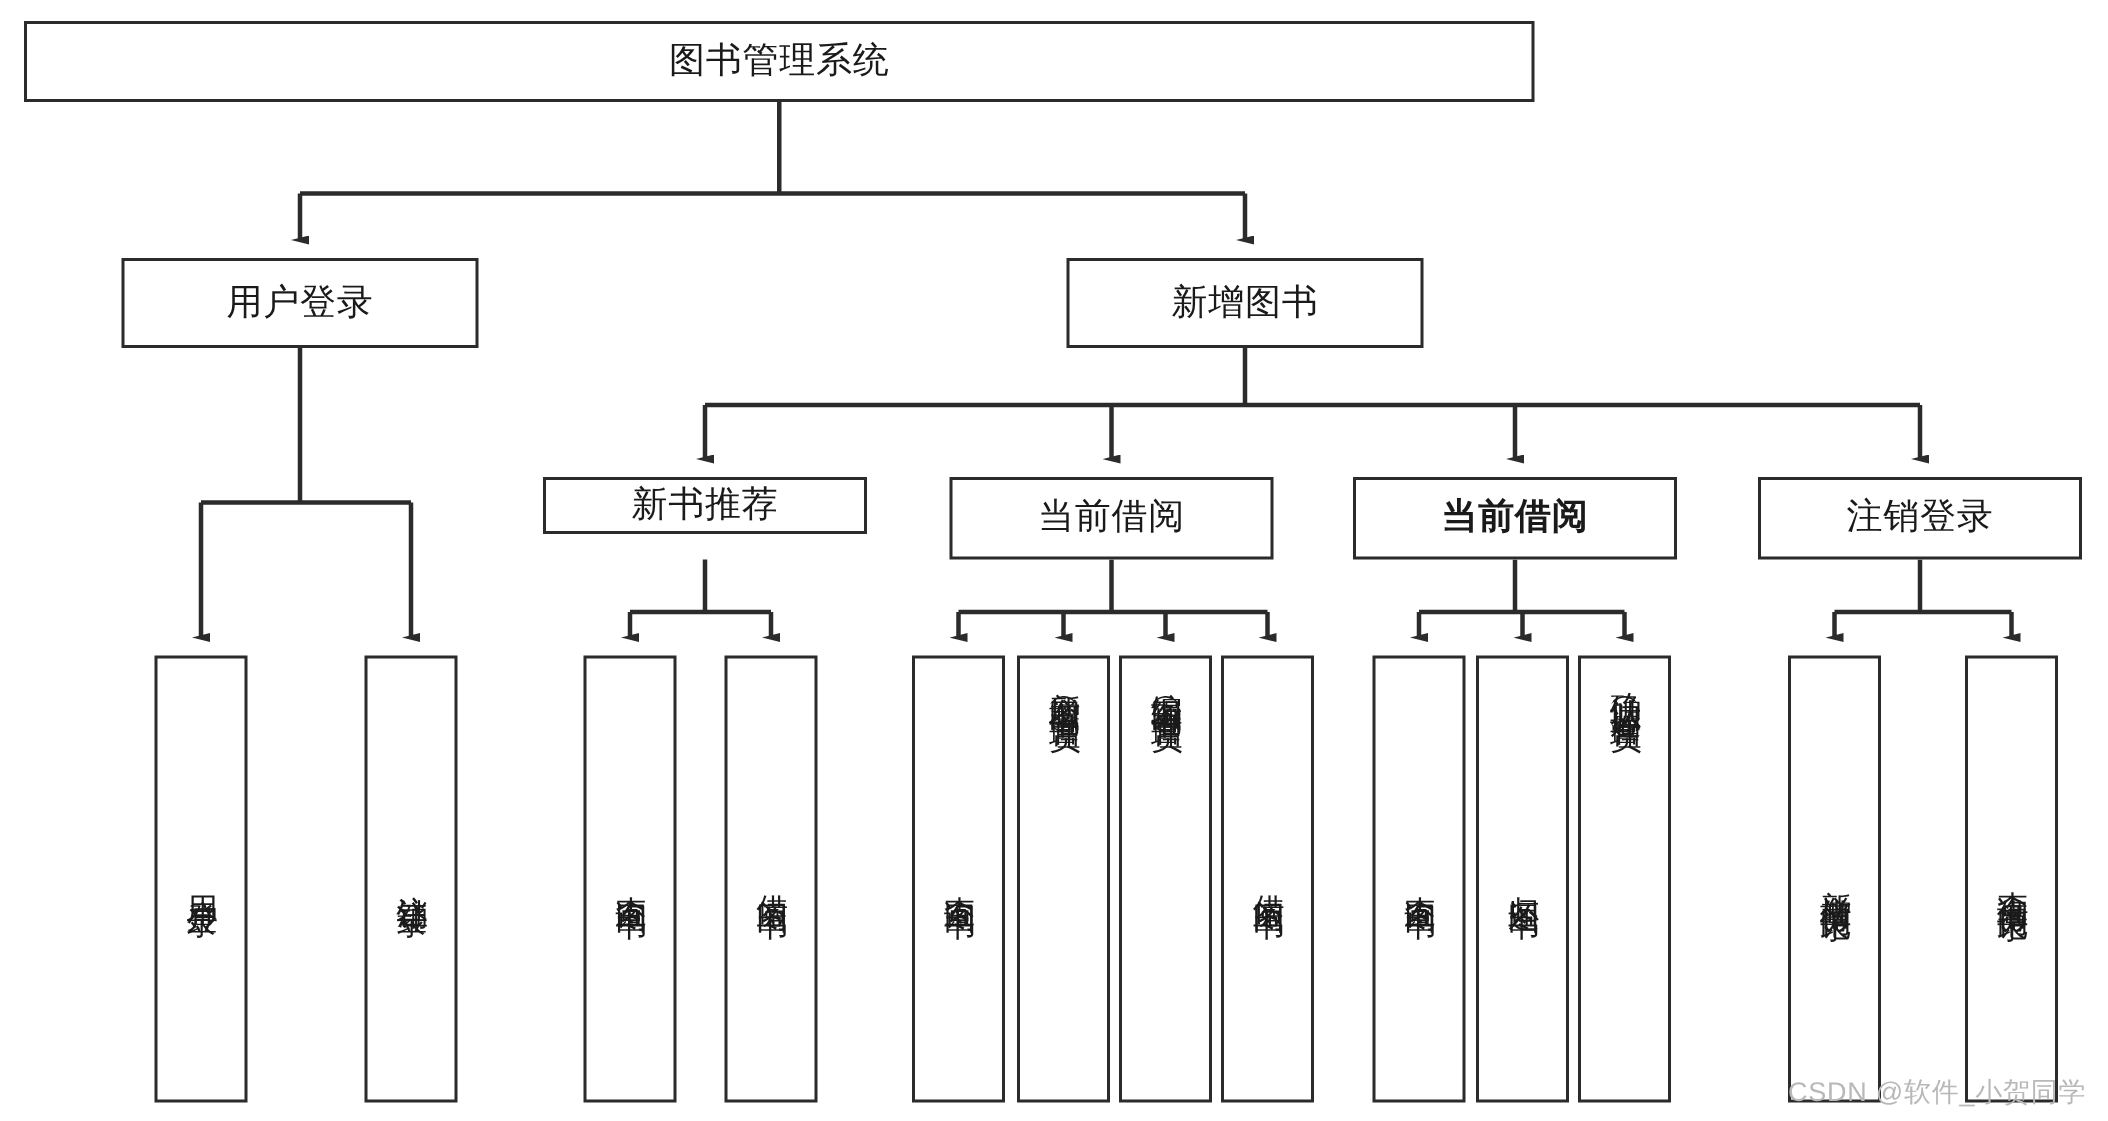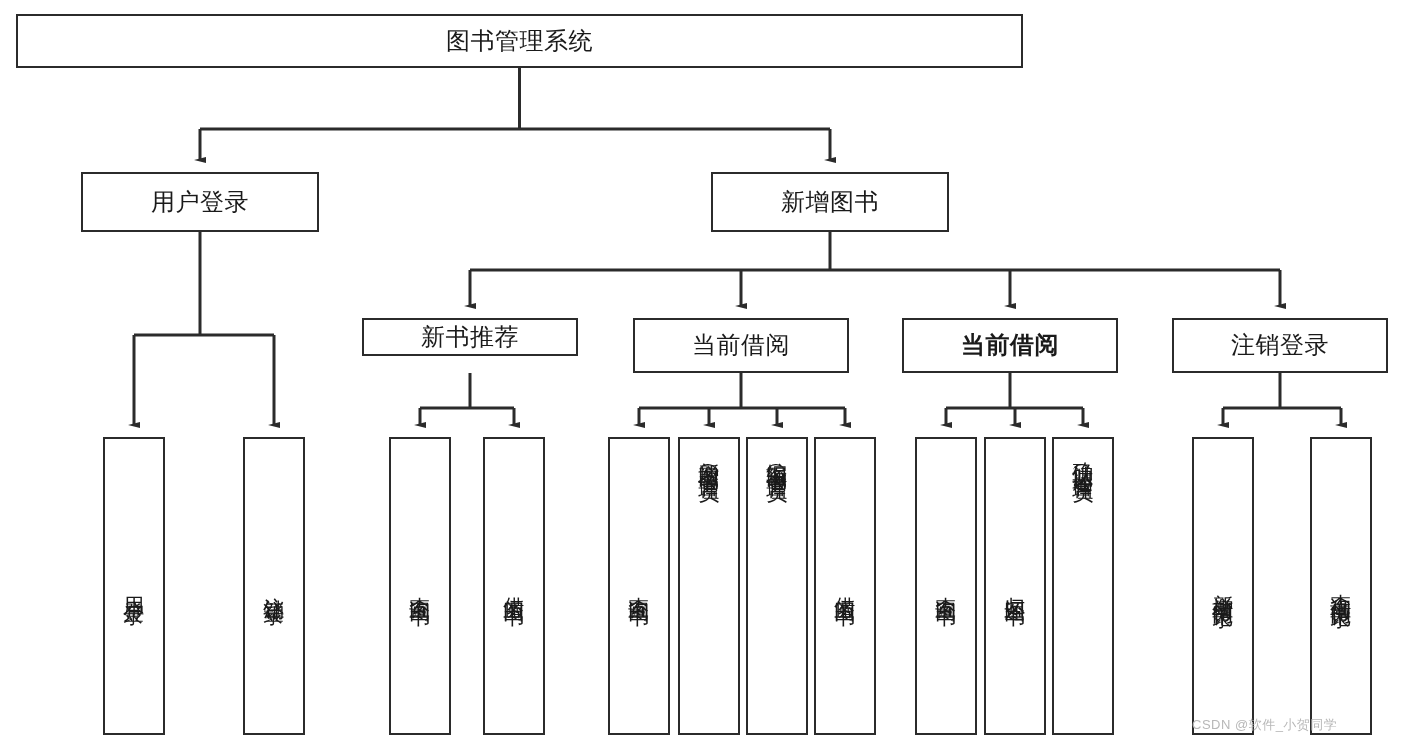--- a/index.html
+++ b/index.html
@@ -53,21 +53,21 @@
     text-orientation: upright;
     font-size: 21px;
     letter-spacing: 3px;
   }
   .node-box.vertical.centered {
     align-items: center;
     padding-top: 0;
   }
   .watermark {
     position: absolute;
-    font-size: 13px;
+    font-size: 18px;
     color: #b8b8b8;
     white-space: nowrap;
     letter-spacing: 0.5px;
     font-family: "Liberation Sans", "DejaVu Sans", sans-serif;
   }
 </style>
 </head>
 <body>
 
 <div id="diagram-root">

